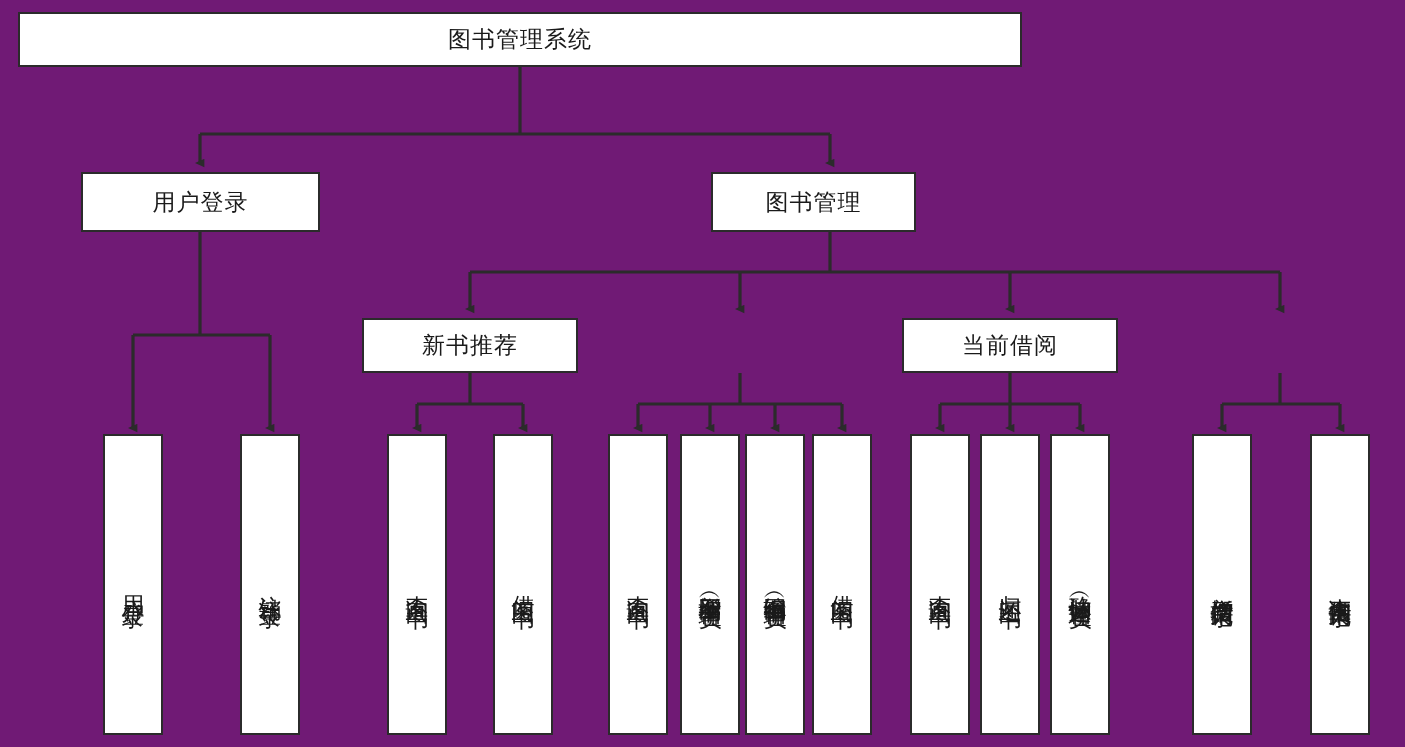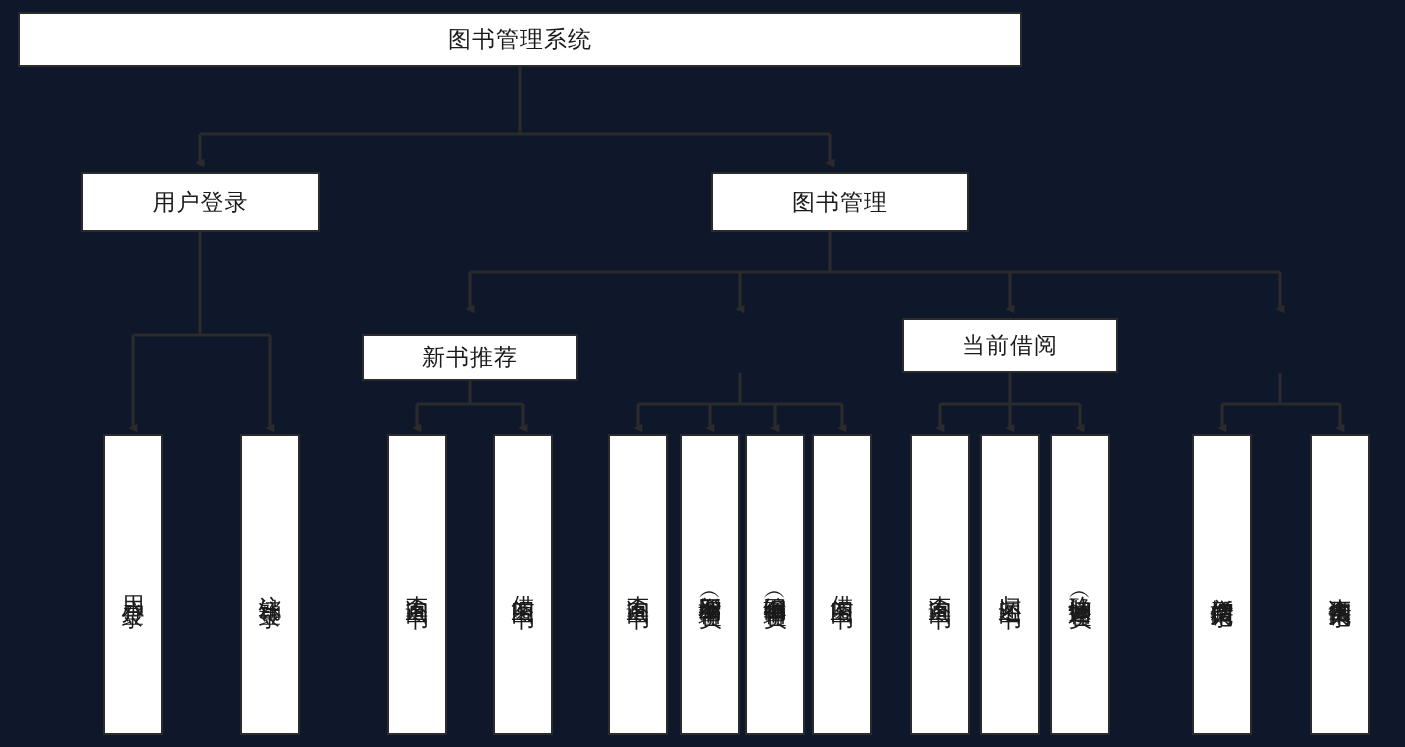--- a/index.html
+++ b/index.html
@@ -10,21 +10,21 @@
   body {
     font-family: "Liberation Sans", "DejaVu Sans", sans-serif;
     width: 1405px;
     height: 747px;
     overflow: hidden;
   }
   #canvas {
     position: relative;
     width: 1405px;
     height: 747px;
-    background: #0f172a;
+    background: #701a75;
   }
   svg.lines {
     position: absolute;
     left: 0;
     top: 0;
     width: 1405px;
     height: 747px;
   }
   .node {
     position: absolute;
@@ -125,25 +125,25 @@
     </g>
   </svg>
 
   <div class="node" style="left:18px; top:12px; width:1004px; height:55px;">
     <span class="label">图书管理系统</span>
   </div>
 
   <div class="node" style="left:81px; top:172px; width:239px; height:60px;">
     <span class="label">用户登录</span>
   </div>
-  <div class="node" style="left:711px; top:172px; width:258px; height:60px;">
+  <div class="node" style="left:711px; top:172px; width:205px; height:60px;">
     <span class="label">图书管理</span>
   </div>
 
-  <div class="node" style="left:362px; top:334px; width:216px; height:47px;">
+  <div class="node" style="left:362px; top:318px; width:216px; height:55px;">
     <span class="label">新书推荐</span>
   </div>
   <div class="node" style="left:902px; top:318px; width:216px; height:55px;">
     <span class="label">当前借阅</span>
   </div>
 
   <div class="node vertical" style="left:103px; top:434px; width:60px; height:301px;">
     <span class="label">用户登录</span>
   </div>
   <div class="node vertical" style="left:240px; top:434px; width:60px; height:301px;">

